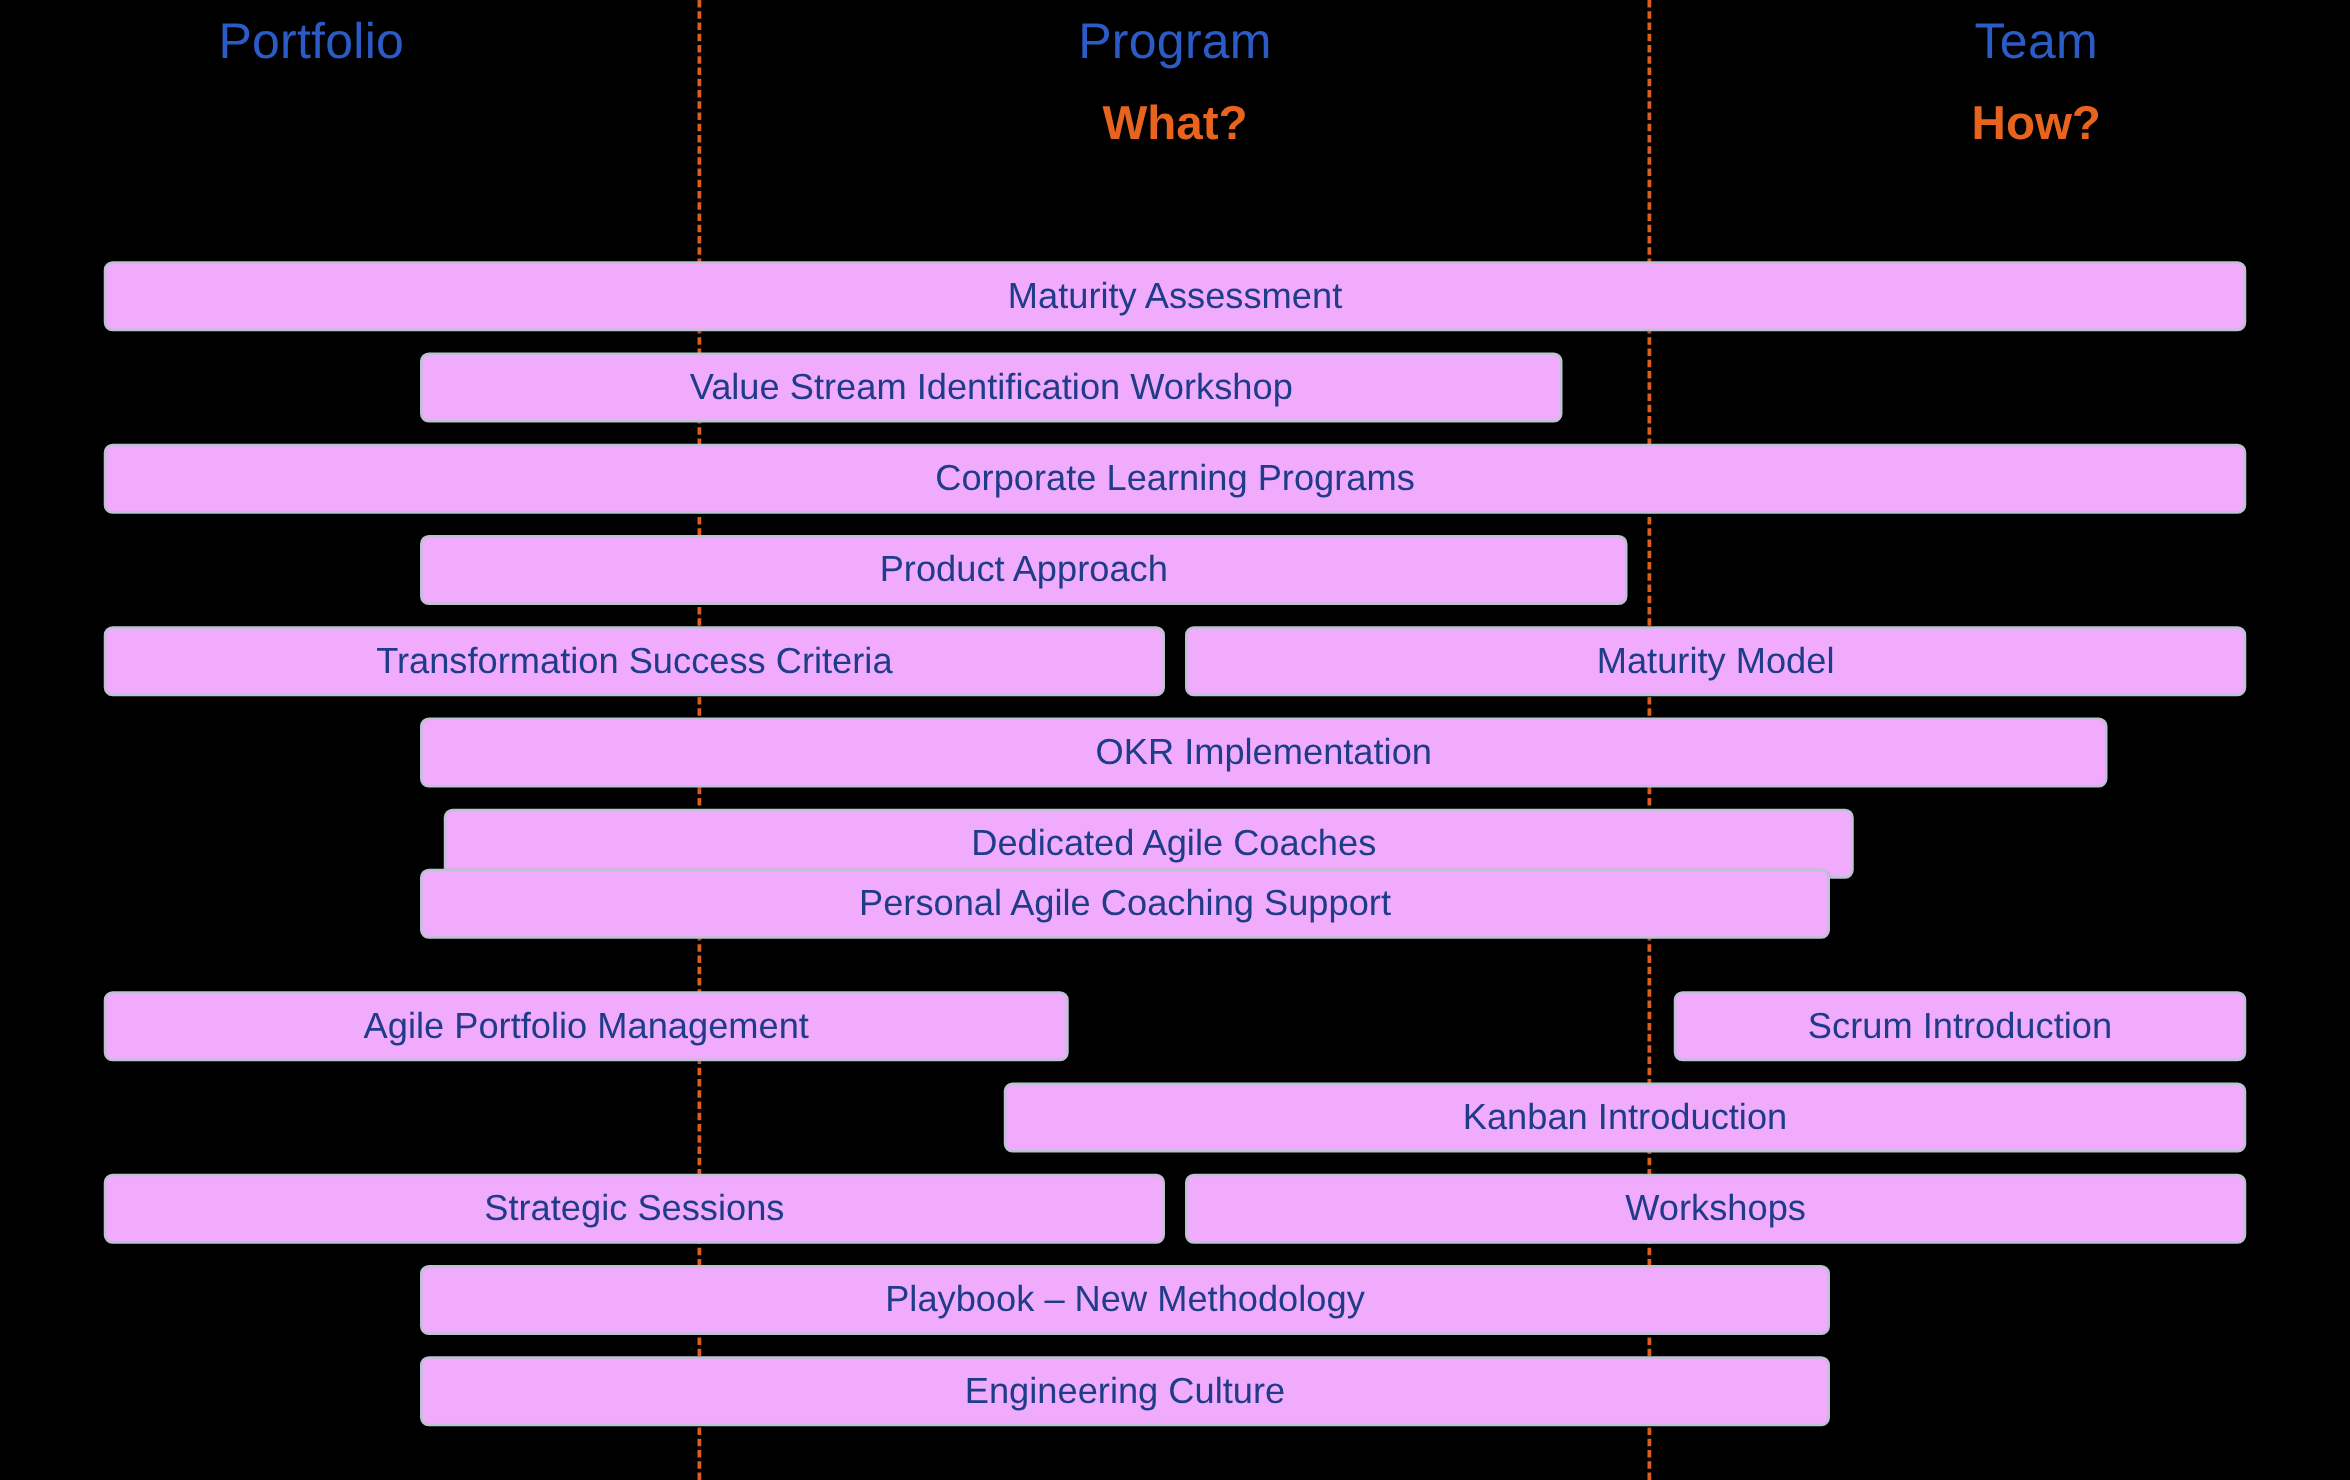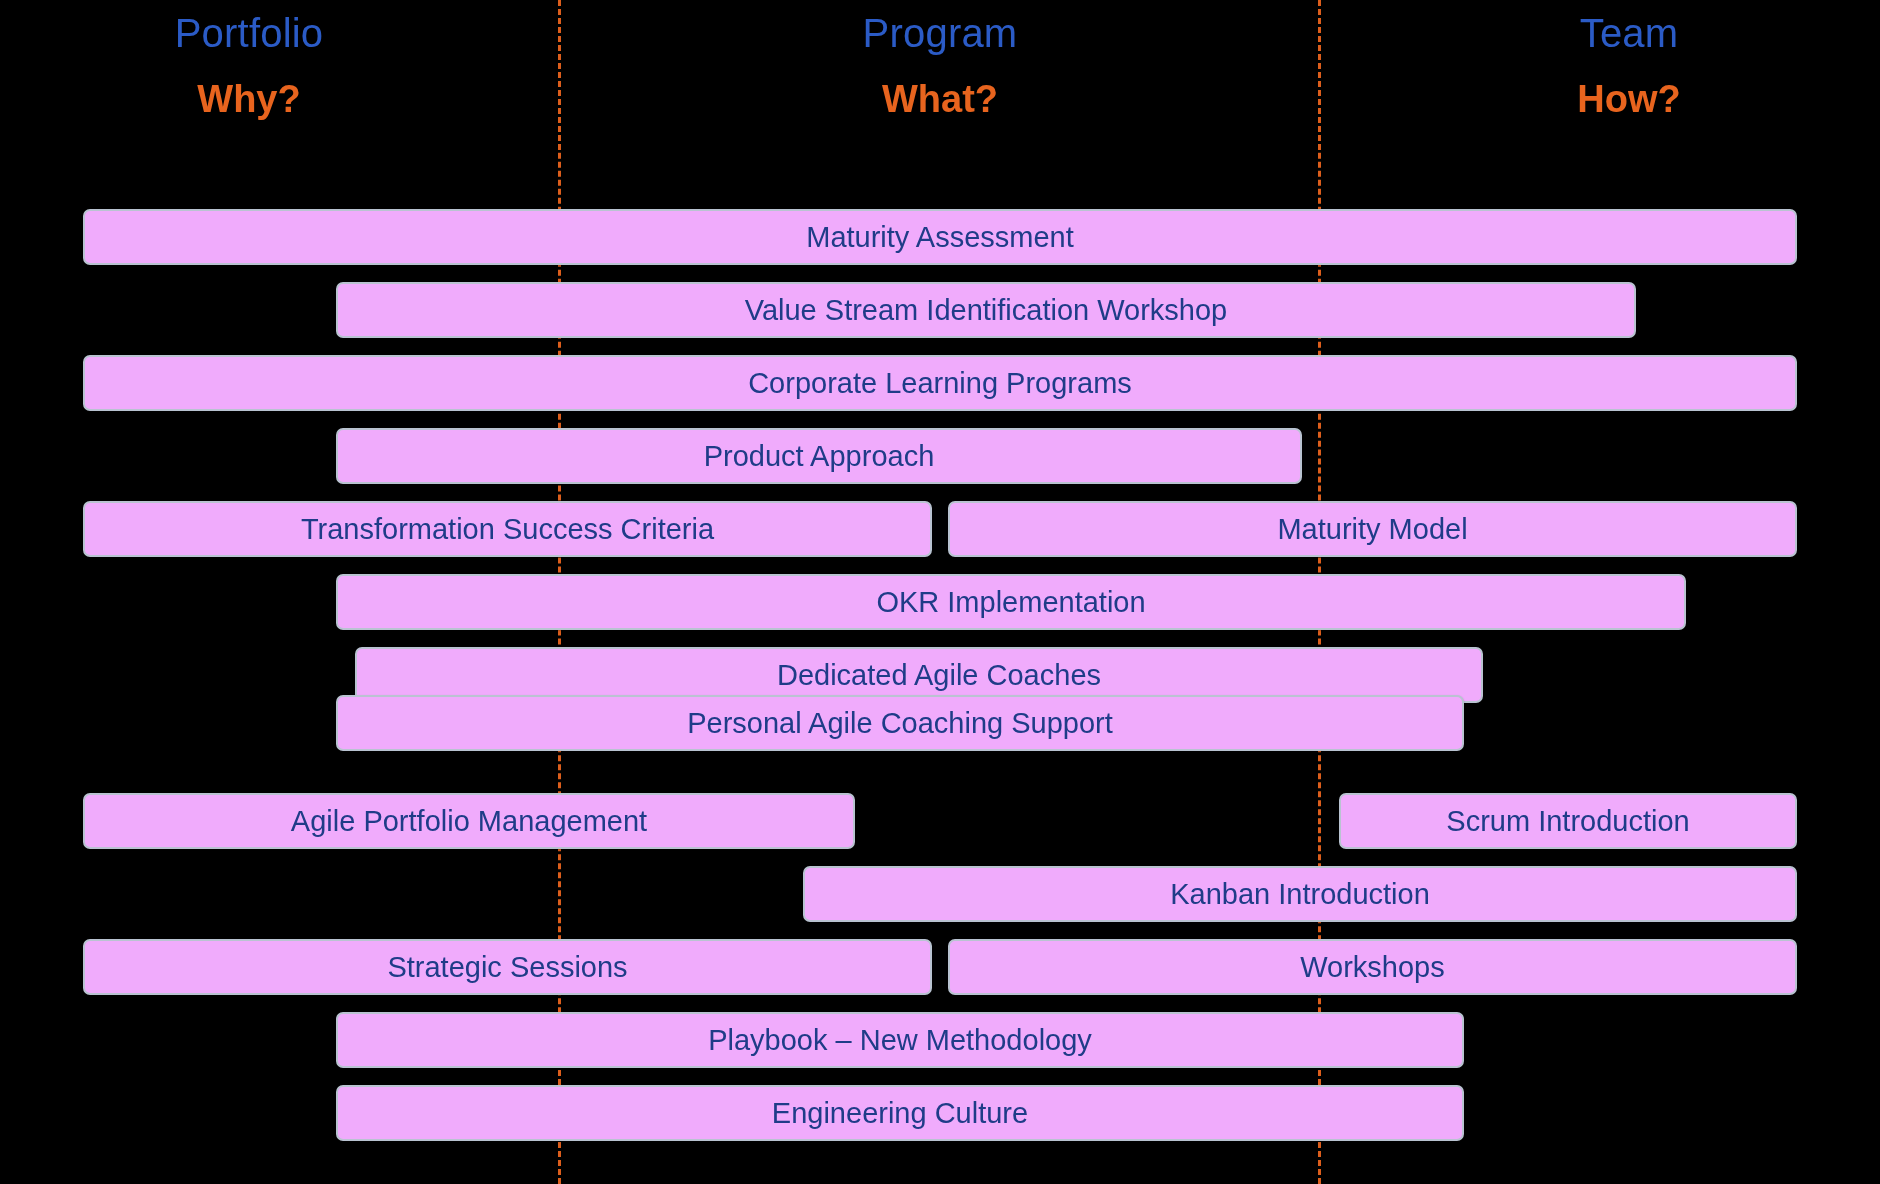--- a/index.html
+++ b/index.html
@@ -79,36 +79,35 @@
 </head>
 <body>
 
 <div id="diagram">
 
   <div class="divider" id="divider-1"></div>
   <div class="divider" id="divider-2"></div>
 
   <div class="col-header" id="header-portfolio">
     <div class="level">Portfolio</div>
-    <div class="question">Why?</div>
   </div>
 
   <div class="col-header" id="header-program">
     <div class="level">Program</div>
     <div class="question">What?</div>
   </div>
 
   <div class="col-header" id="header-team">
     <div class="level">Team</div>
     <div class="question">How?</div>
   </div>
 
   <div id="bars-layer">
       <div class="bar" style="left: 83px; top: 209px; width: 1714px;">Maturity Assessment</div>
-      <div class="bar" style="left: 336px; top: 282px; width: 1300px;">Value Stream Identification Workshop</div>
+      <div class="bar" style="left: 336px; top: 282px; width: 914px;">Value Stream Identification Workshop</div>
       <div class="bar" style="left: 83px; top: 355px; width: 1714px;">Corporate Learning Programs</div>
       <div class="bar" style="left: 336px; top: 428px; width: 966px;">Product Approach</div>
       <div class="bar" style="left: 83px; top: 501px; width: 849px;">Transformation Success Criteria</div>
       <div class="bar" style="left: 948px; top: 501px; width: 849px;">Maturity Model</div>
       <div class="bar" style="left: 336px; top: 574px; width: 1350px;">OKR Implementation</div>
       <div class="bar" style="left: 355px; top: 647px; width: 1128px; padding-left: 40px;">Dedicated Agile Coaches</div>
       <div class="bar" style="left: 336px; top: 695px; width: 1128px;">Personal Agile Coaching Support</div>
       <div class="bar" style="left: 83px; top: 793px; width: 772px;">Agile Portfolio Management</div>
       <div class="bar" style="left: 1339px; top: 793px; width: 458px;">Scrum Introduction</div>
       <div class="bar" style="left: 803px; top: 866px; width: 994px;">Kanban Introduction</div>

